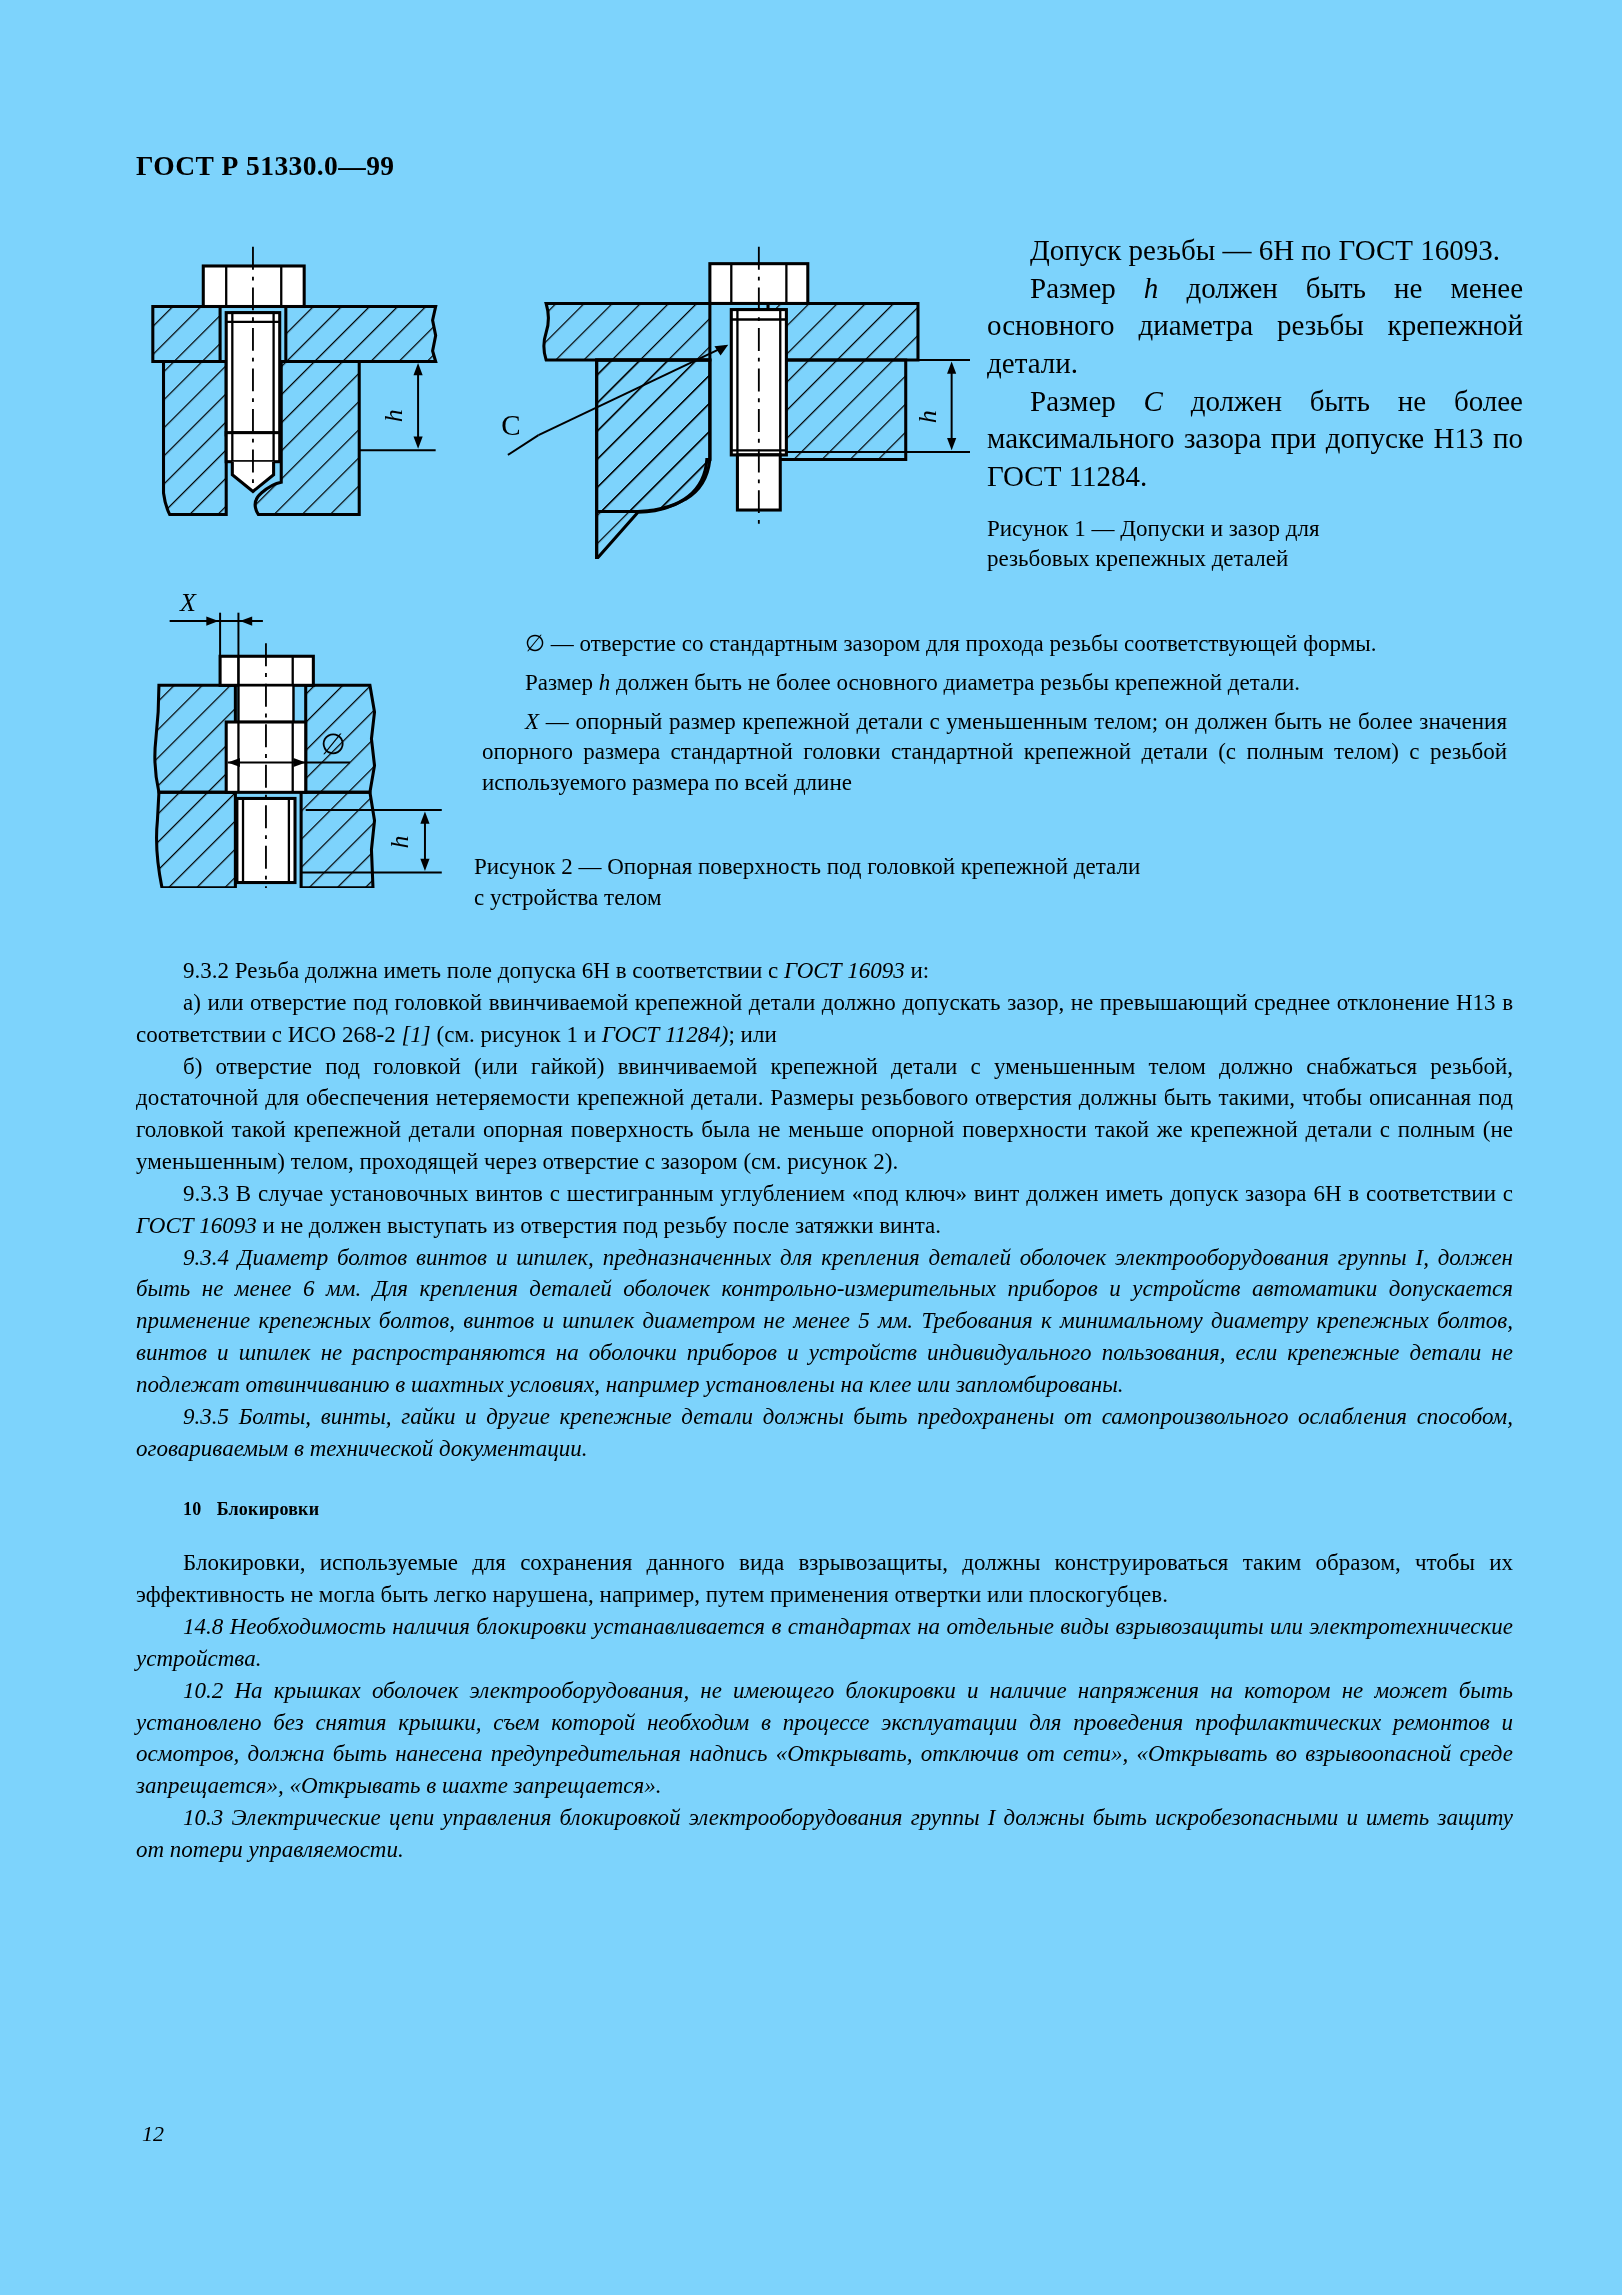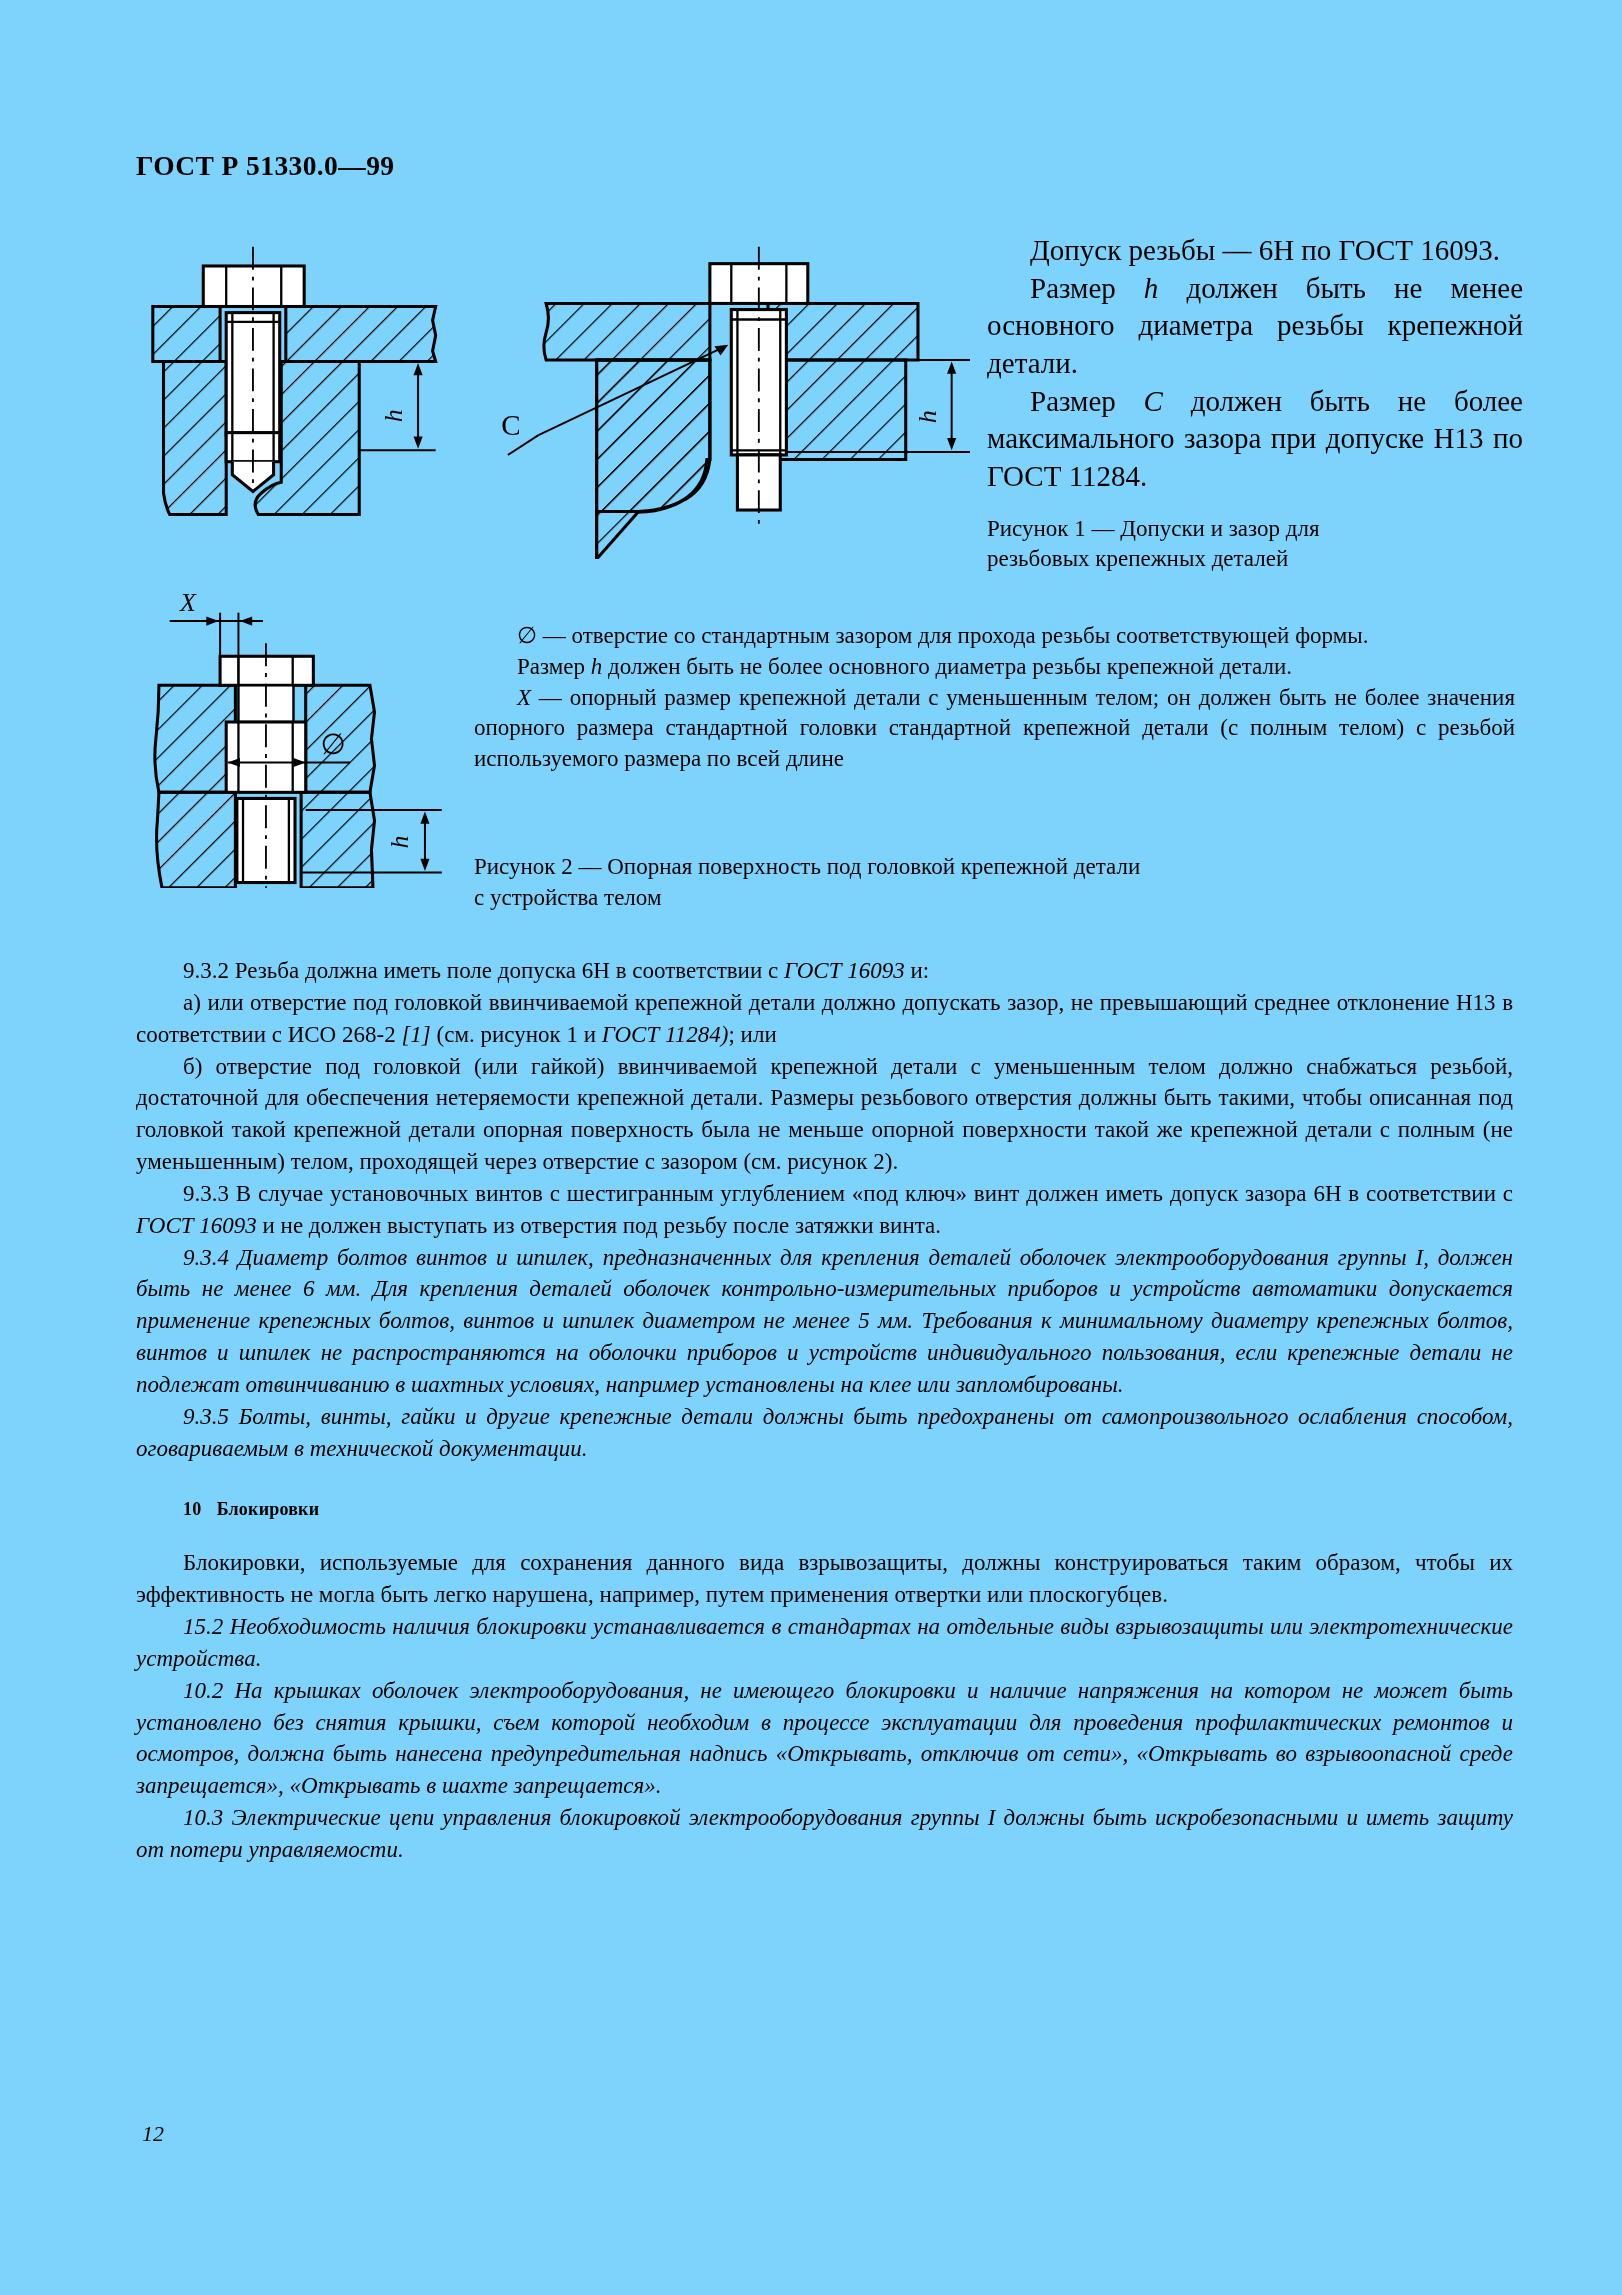--- a/index.html
+++ b/index.html
@@ -83,21 +83,21 @@
   .mid-col {
     position: absolute;
     left: 474px;
     top: 621px;
     width: 1041px;
     font-size: 23px;
     line-height: 1.34;
     text-align: justify;
   }
   .mid-col p {
-    margin: 0;
+    margin: 8px;
     text-indent: 43px;
   }
   .gap-above { margin-top: 13.8px; }
 
   .fig-caption-2 {
     position: absolute;
     left: 474px;
     top: 852px;
     width: 1041px;
     font-size: 23px;
@@ -358,21 +358,21 @@
     <p class="it">9.3.4 Диаметр болтов винтов и шпилек, предназначенных для крепления деталей оболочек электрооборудования группы I, должен быть не менее 6 мм. Для крепления деталей оболочек контрольно-измерительных приборов и устройств автоматики допускается применение крепежных болтов, винтов и шпилек диаметром не менее 5 мм. Требования к минимальному диаметру крепежных болтов, винтов и шпилек не распространяются на оболочки приборов и устройств индивидуального пользования, если крепежные детали не подлежат отвинчиванию в шахтных условиях, например установлены на клее или запломбированы.</p>
 
     <p class="it">9.3.5 Болты, винты, гайки и другие крепежные детали должны быть предохранены от самопроизвольного ослабления способом, оговариваемым в технической документации.</p>
 
     <p class="sec-heading">
       <span class="num">10</span><span>Блокировки</span>
     </p>
 
     <p>Блокировки, используемые для сохранения данного вида взрывозащиты, должны конструироваться таким образом, чтобы их эффективность не могла быть легко нарушена, например, путем применения отвертки или плоскогубцев.</p>
 
-    <p class="it">15.2 Необходимость наличия блокировки устанавливается в стандартах на отдельные виды взрывозащиты или электротехнические устройства.</p>
+    <p class="it">14.8 Необходимость наличия блокировки устанавливается в стандартах на отдельные виды взрывозащиты или электротехнические устройства.</p>
 
     <p class="it">10.2 На крышках оболочек электрооборудования, не имеющего блокировки и наличие напряжения на котором не может быть установлено без снятия крышки, съем которой необходим в процессе эксплуатации для проведения профилактических ремонтов и осмотров, должна быть нанесена предупредительная надпись «Открывать, отключив от сети», «Открывать во взрывоопасной среде запрещается», «Открывать в шахте запрещается».</p>
 
     <p class="it">10.3 Электрические цепи управления блокировкой электрооборудования группы I должны быть искробезопасными и иметь защиту от потери управляемости.</p>
   </div>
 
   <div class="page-number">12</div>
 
 </div>
 

